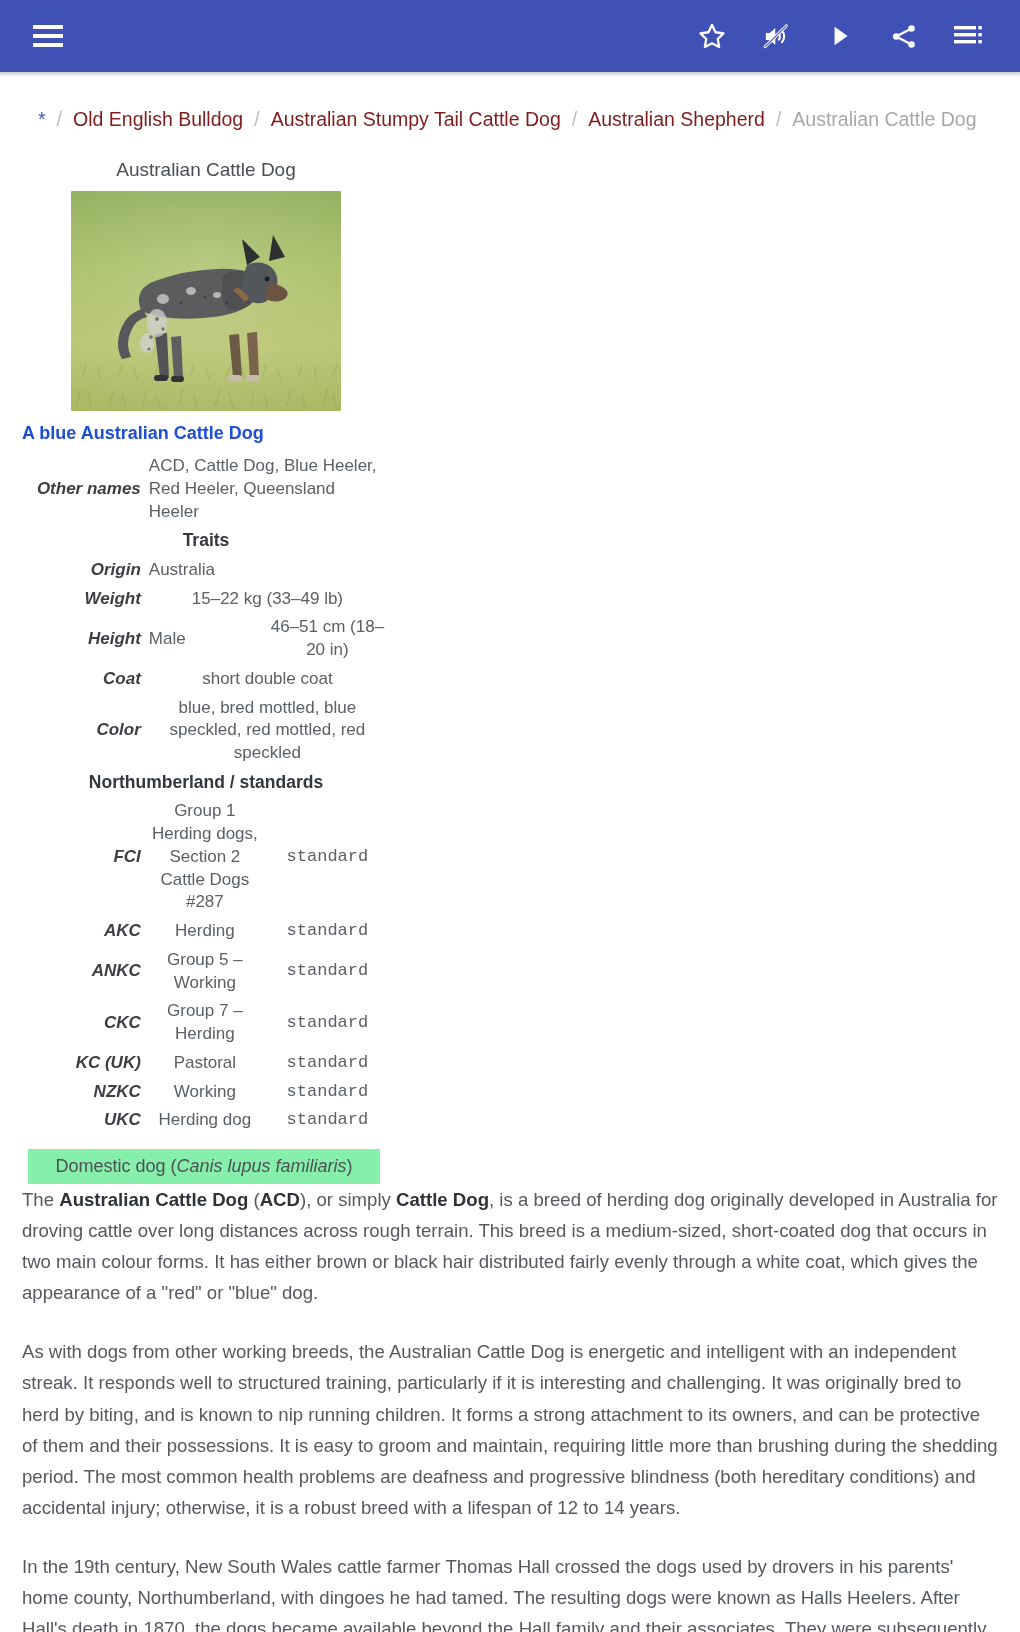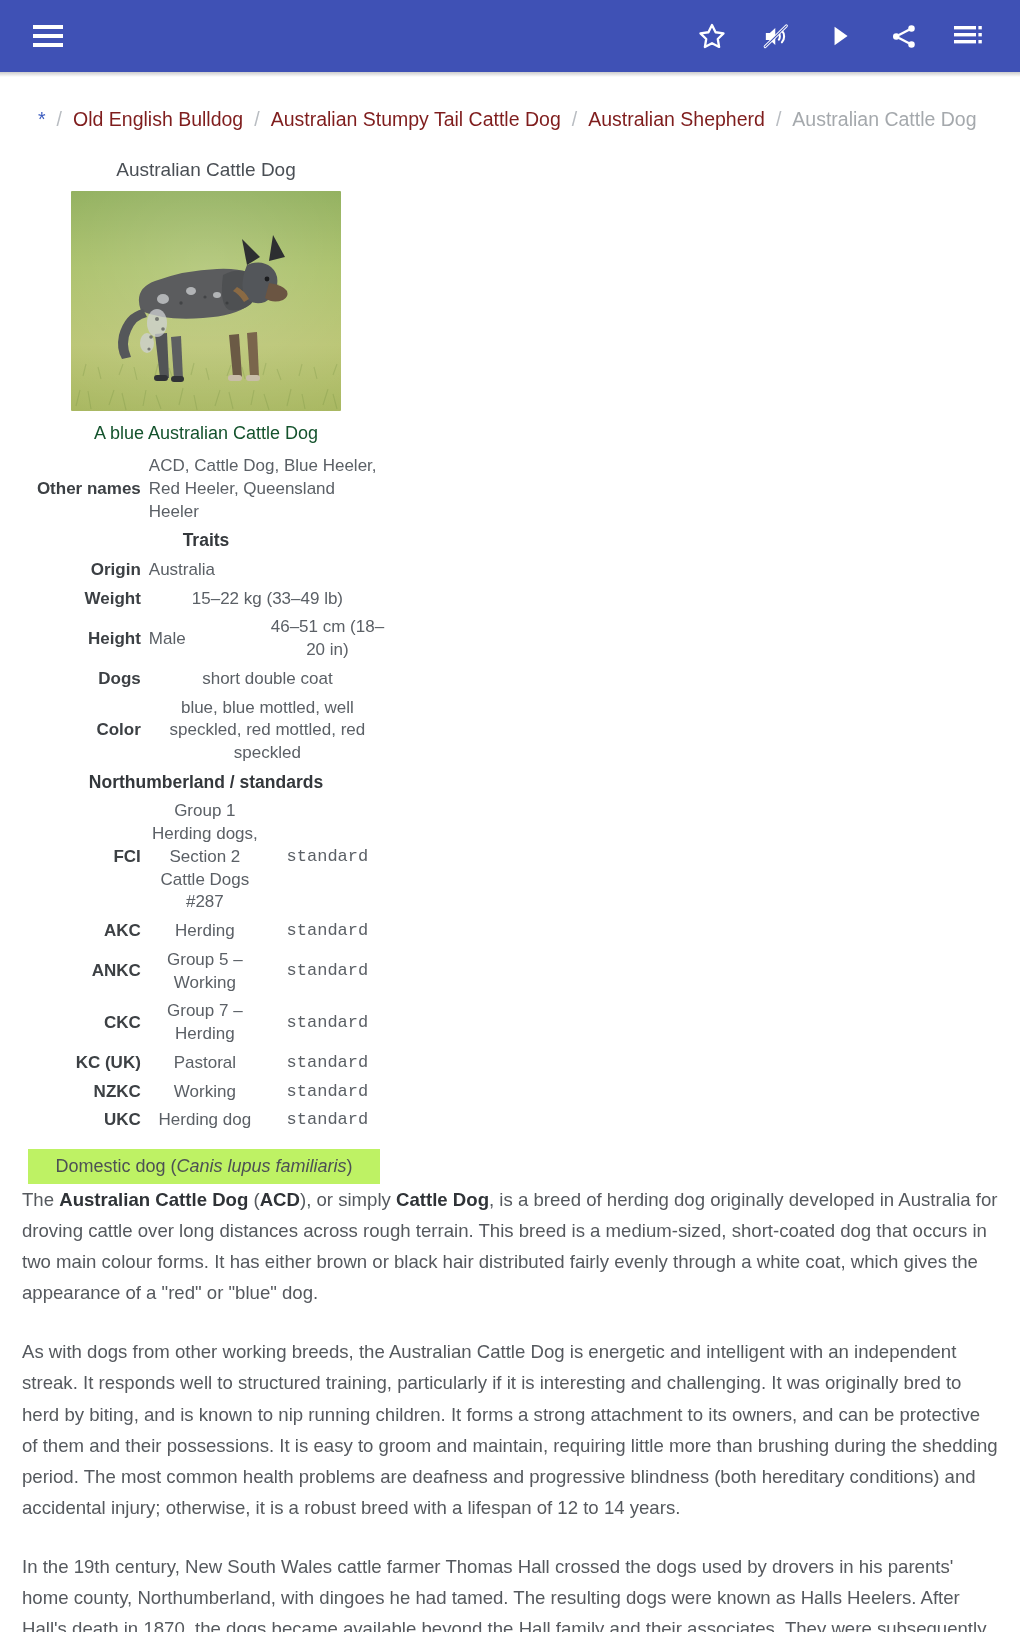--- a/index.html
+++ b/index.html
@@ -64,57 +64,58 @@
   }
   .ib-image {
     width: 270px;
     height: 220px;
     margin: 0 auto;
     display: block;
     border-radius: 1px;
     overflow: hidden;
   }
   .ib-caption {
-    text-align: center;
     font-size: 18px;
-    color: #14532d;
+    color: #1d4ed8;
     padding: 12px 0 8px 0;
+    font-weight: bold;
   }
   table.ib-table {
     width: 100%;
     border-collapse: collapse;
     font-size: 17px;
     color: #5b6066;
   }
   table.ib-table td, table.ib-table th {
     padding: 3px 4px;
     vertical-align: middle;
     line-height: 1.34;
   }
   th.ib-label {
     width: 88px;
     text-align: right;
     font-weight: bold;
     color: #3c4044;
     font-size: 17px;
     padding-right: 8px;
+    font-style: italic;
   }
   td.ib-value { text-align: center; }
   td.ib-value-left { text-align: left; }
   td.ib-sub { text-align: left; width: 86px; padding-left: 10px; }
   .ib-section {
     text-align: center;
     font-weight: bold;
     color: #34383c;
     font-size: 17.5px;
     padding: 18px 0 8px 0;
   }
   td.ib-std { width: 88px; text-align: center; font-family: Liberation Mono, monospace; }
   .ib-taxobar {
-    background: #bef264;
+    background: #86efac;
     color: #4d5154;
     font-size: 18px;
     text-align: center;
     padding: 7px 6px;
     margin-top: 14px;
     width: 352px;
     margin-left: 6px;
   }
   .ib-taxobar i { font-style: italic; }
 
@@ -299,26 +300,26 @@
         <tr>
           <th class="ib-label">Weight</th>
           <td class="ib-value" colspan="2">15–22 kg (33–49 lb)</td>
         </tr>
         <tr>
           <th class="ib-label">Height</th>
           <td class="ib-sub">Male</td>
           <td class="ib-value">46–51 cm (18–20 in)</td>
         </tr>
         <tr>
-          <th class="ib-label">Dogs</th>
+          <th class="ib-label">Coat</th>
           <td class="ib-value" colspan="2">short double coat</td>
         </tr>
         <tr>
           <th class="ib-label">Color</th>
-          <td class="ib-value" colspan="2">blue, blue mottled, well speckled, red mottled, red speckled</td>
+          <td class="ib-value" colspan="2">blue, bred mottled, blue speckled, red mottled, red speckled</td>
         </tr>
 
         <tr>
           <td colspan="3" class="ib-section">Northumberland / standards</td>
         </tr>
 
         <tr>
           <th class="ib-label">FCI</th>
           <td class="ib-value">Group 1 Herding dogs, Section 2 Cattle Dogs #287</td>
           <td class="ib-std">standard</td>

